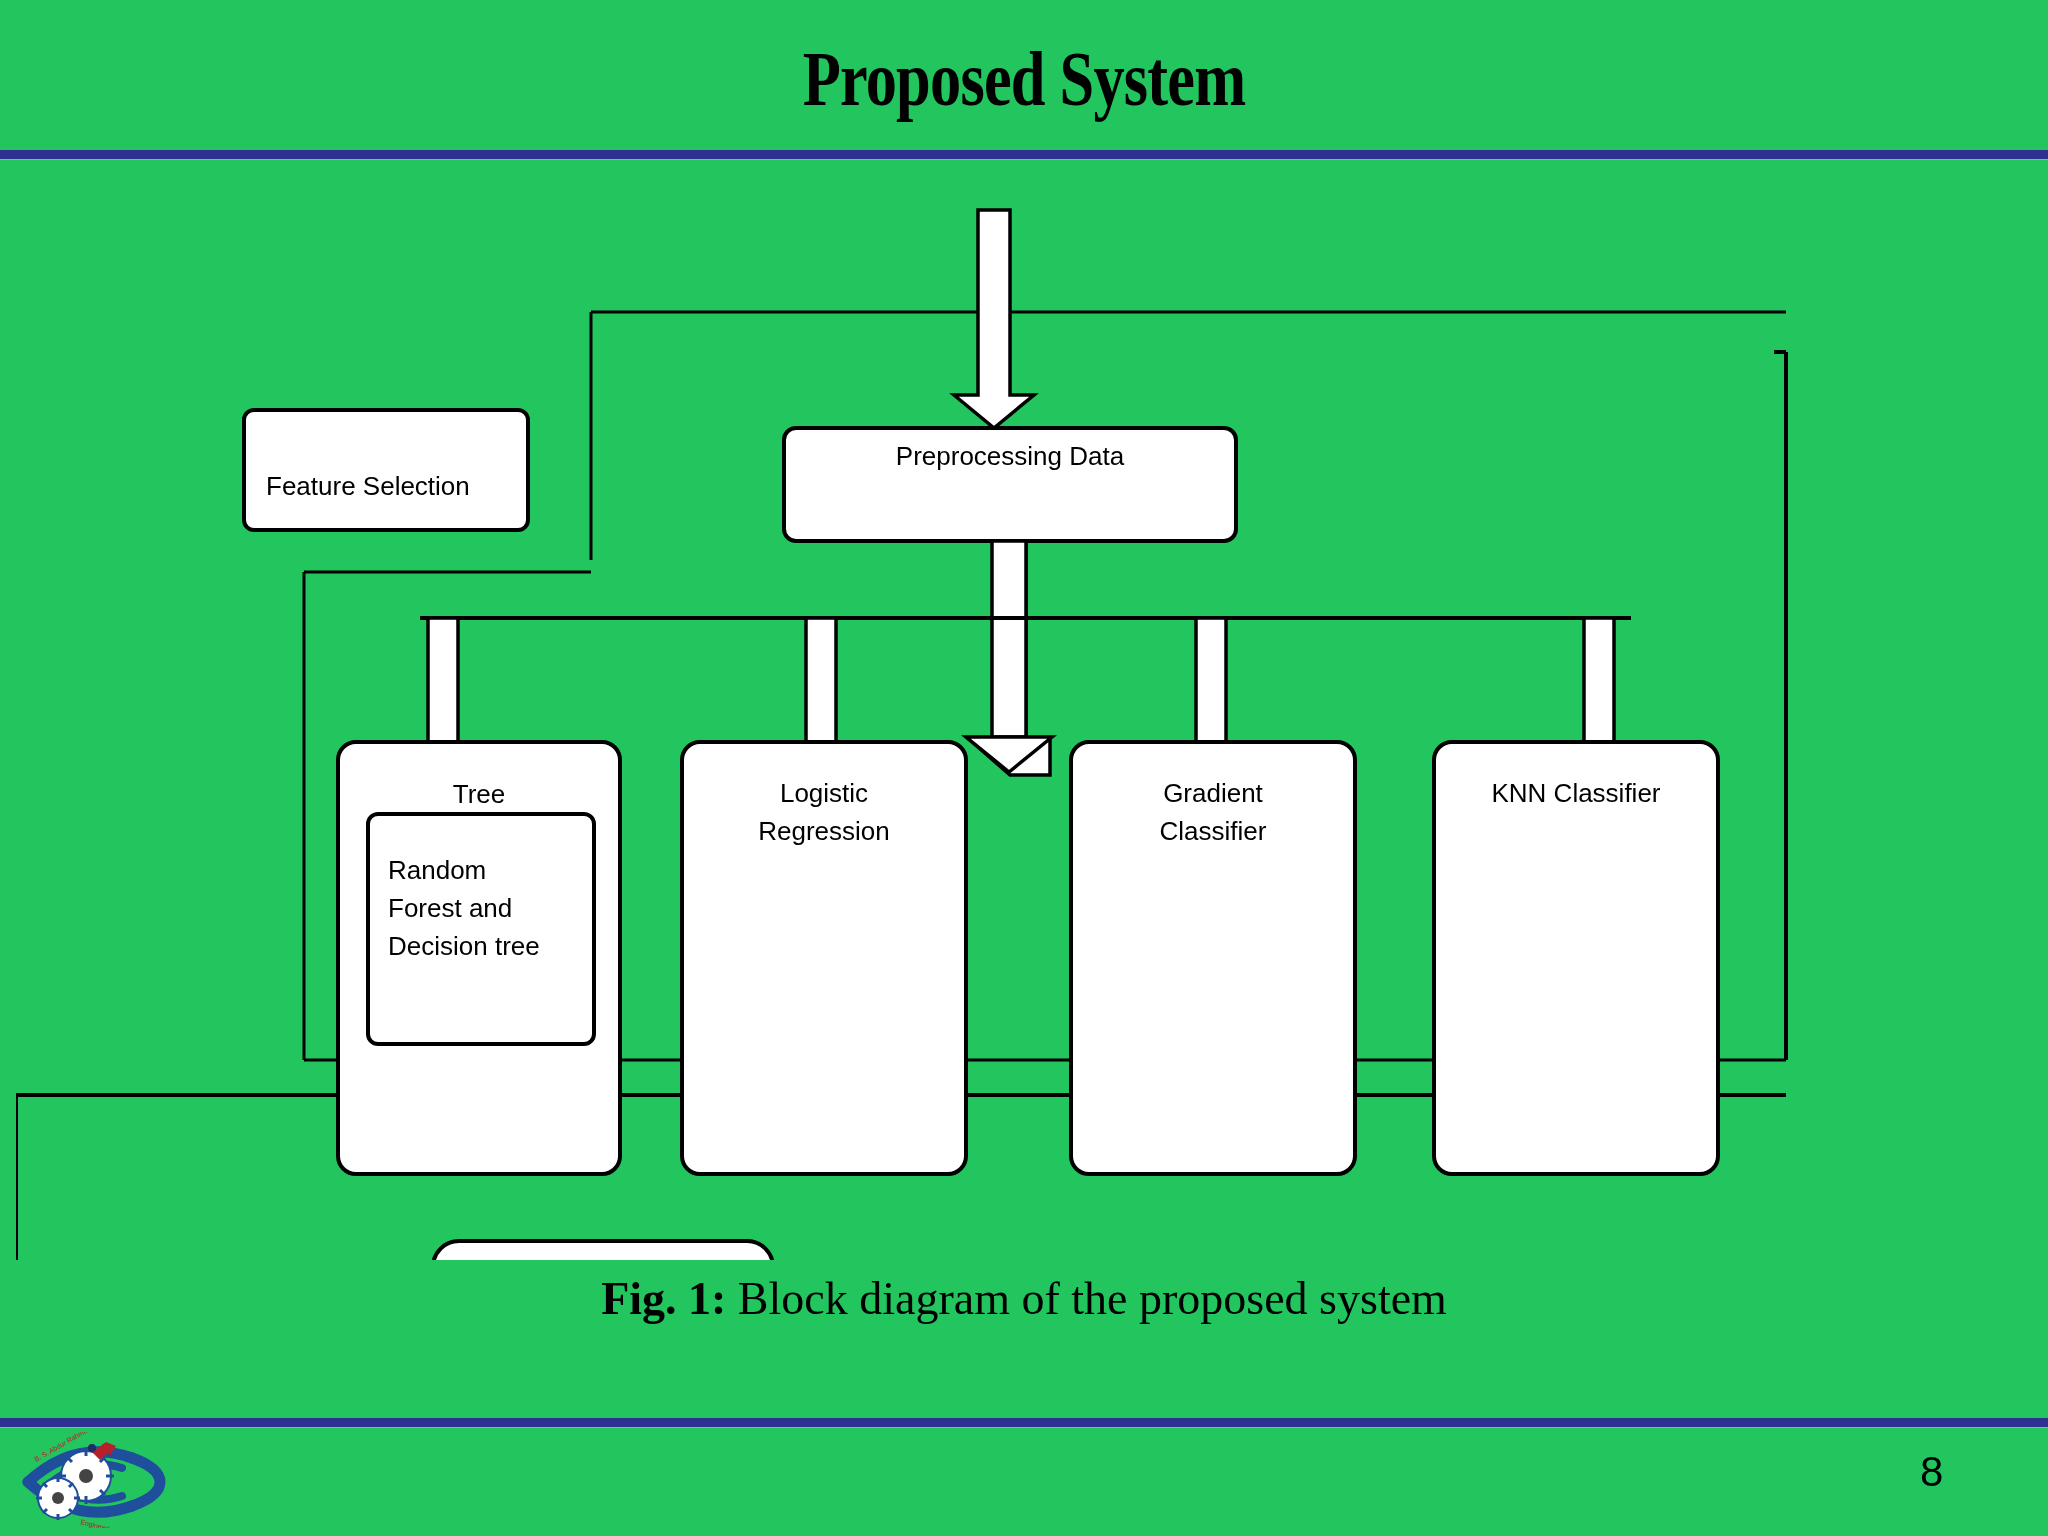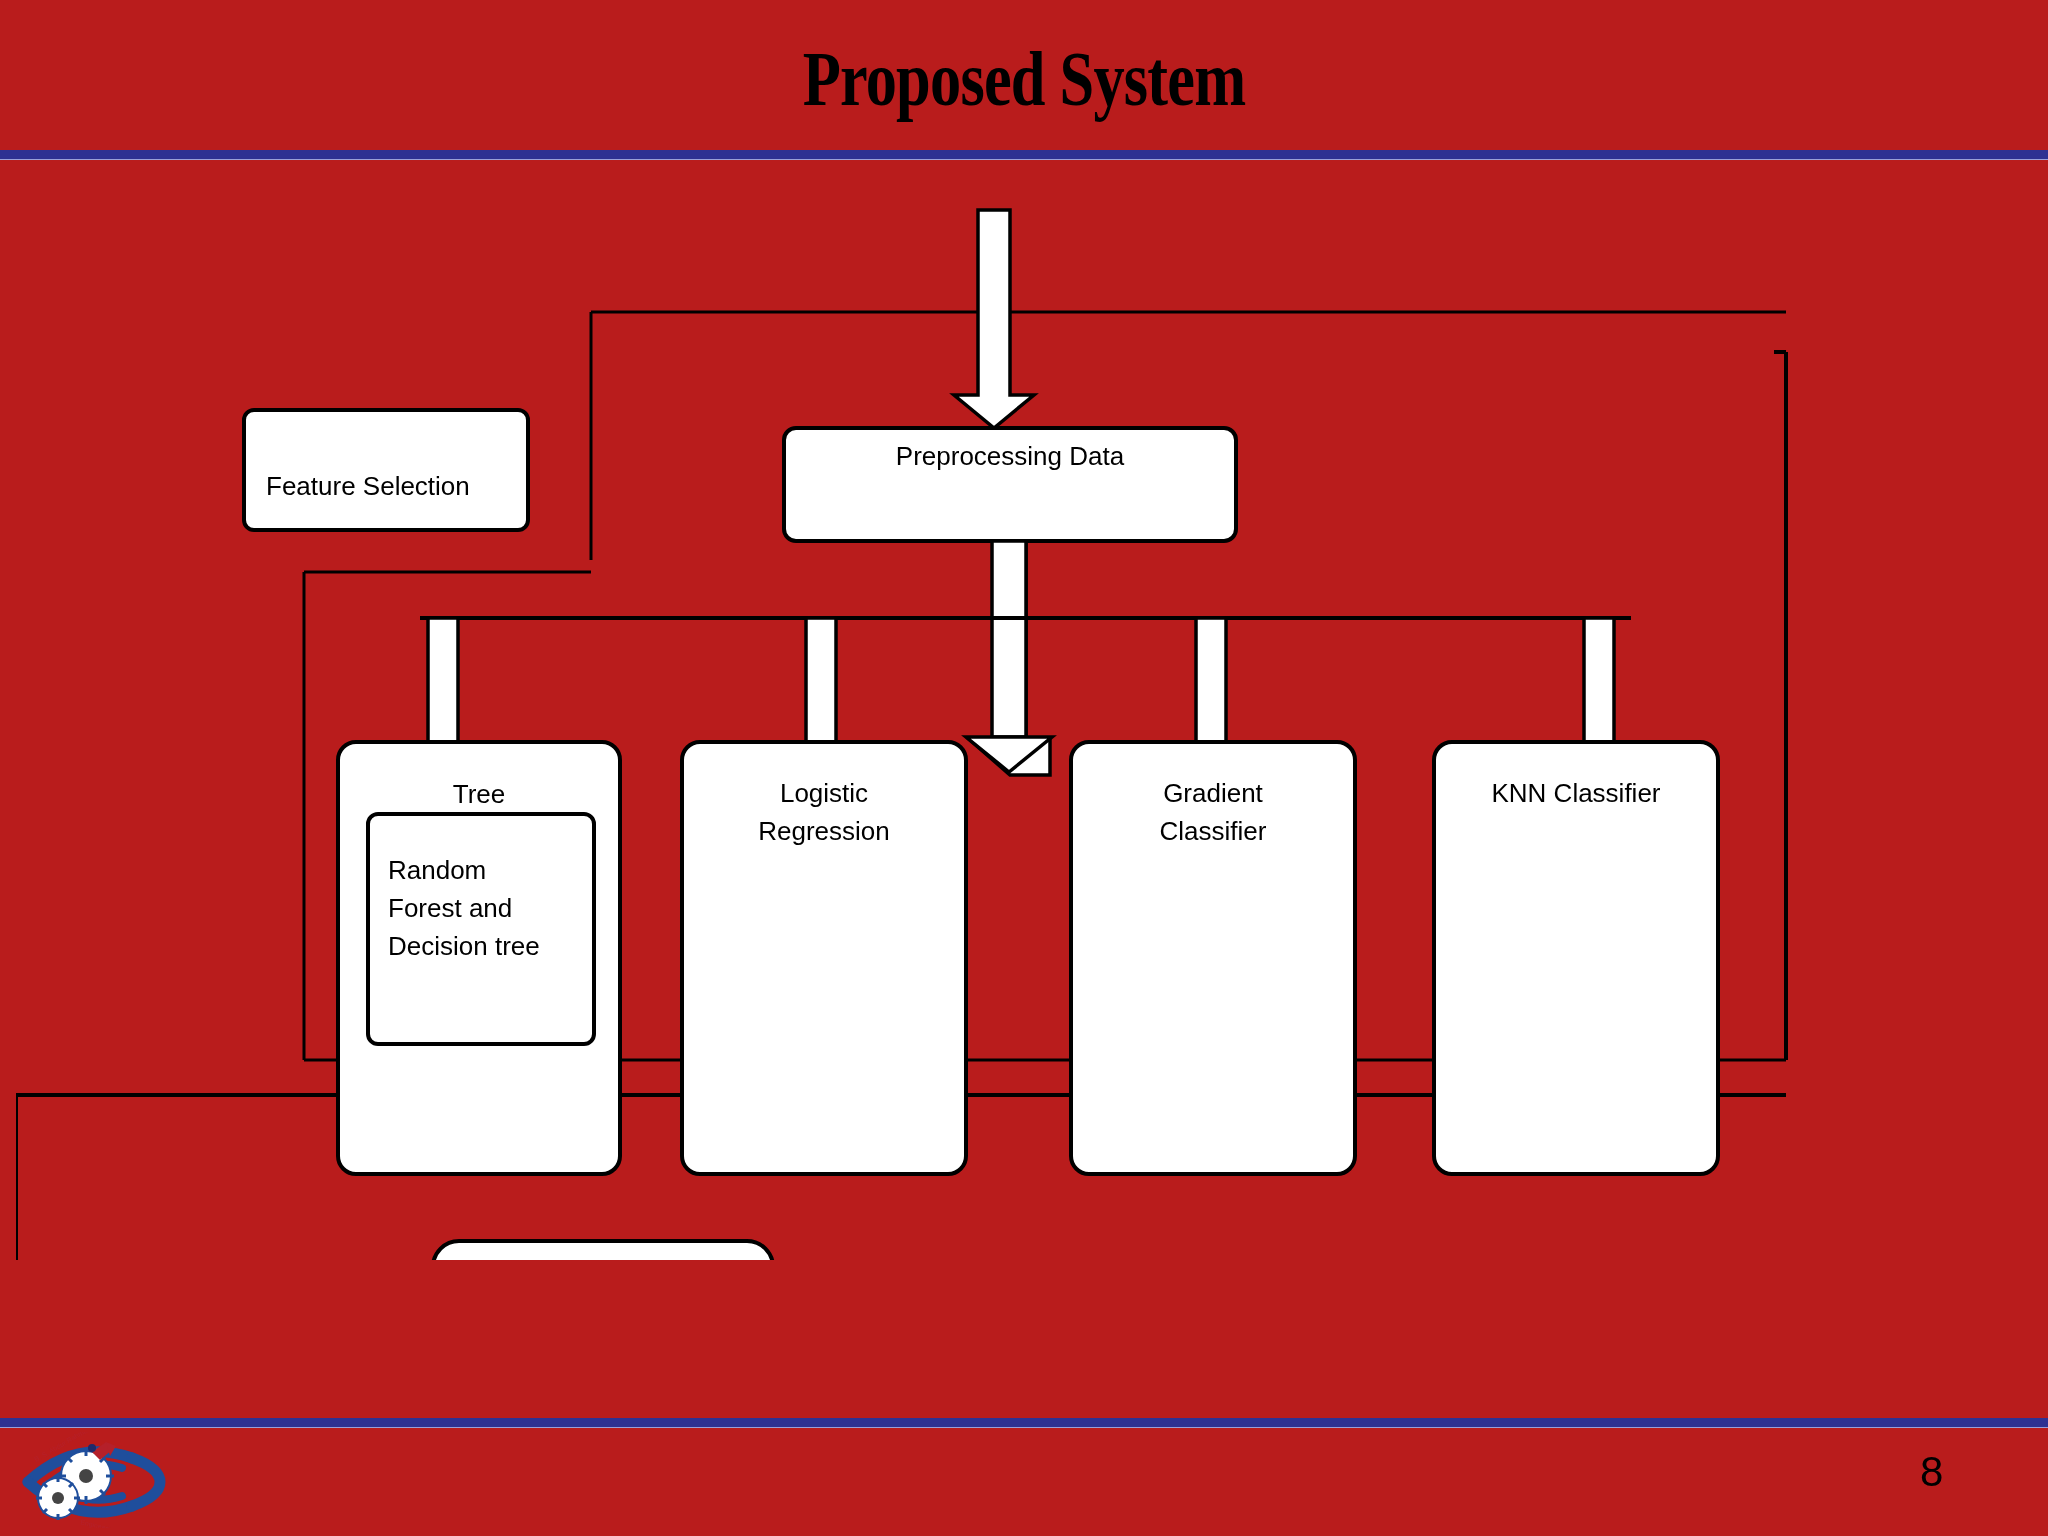--- a/index.html
+++ b/index.html
@@ -3,21 +3,21 @@
 <meta charset="utf-8">
 <style>
   html,body{margin:0;padding:0;}
   body{
     width:2048px;height:1536px;
     background:#ffffff;
     font-family:"Liberation Sans", sans-serif;
     overflow:hidden;
     position:relative;
   }
-  .slide{position:absolute;inset:0;background:#b91c1c;}
+  .slide{position:absolute;inset:0;background:#22c55e;}
 
   
   .title{
     position:absolute;
     top:34px;left:0;width:2048px;
     text-align:center;
     font-family:"Liberation Serif", serif;
     font-weight:bold;
     font-size:78px;
     letter-spacing:-1px;
@@ -206,20 +206,23 @@
         <text class="nodetext" x="448" y="1049" text-anchor="start" transform="translate(0,92)">Predicited  Price</text>
       </g>
 
       <g>
         <path d="M 720 1111 L 758 1125 L 720 1139 Z" fill="#000"></path>
       </g>
 
     </svg>
   </div>
 
+  <div class="caption">
+    <b>Fig. 1:</b><span class="reg"> Block diagram of the proposed system</span>
+  </div>
 
   <div class="rule bottom"></div>
 
   <div class="logo">
     <svg width="200" height="96" viewBox="0 0 200 96" xmlns="http://www.w3.org/2000/svg">
       <g fill="none" stroke="#1f4e9c">
         <path d="M 14 50 Q 62 6 118 26" stroke-width="11" stroke-linecap="round"></path>
         <path d="M 14 50 Q 62 94 118 74" stroke-width="11" stroke-linecap="round"></path>
         <path d="M 118 26 Q 146 36 146 50 Q 146 64 118 74" stroke-width="11" stroke-linecap="round"></path>
         <path d="M 38 50 Q 70 24 108 36" stroke-width="8" stroke-linecap="round"></path>

